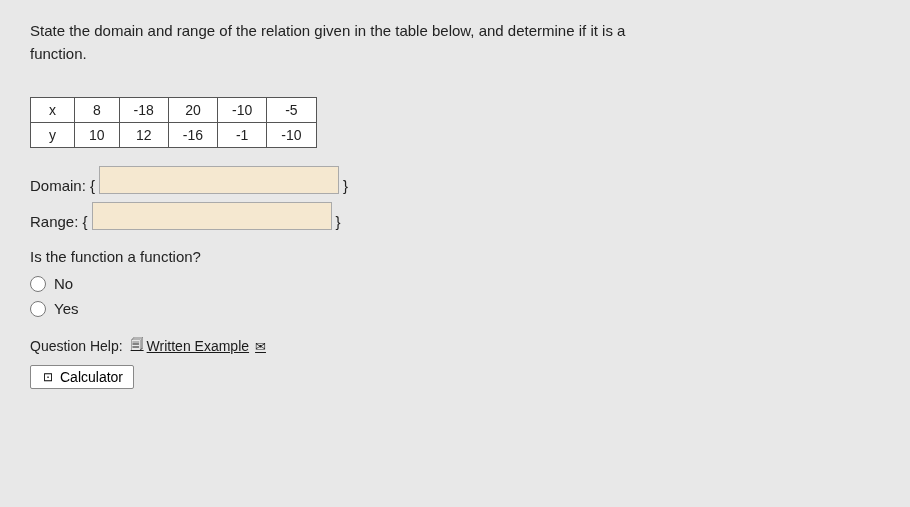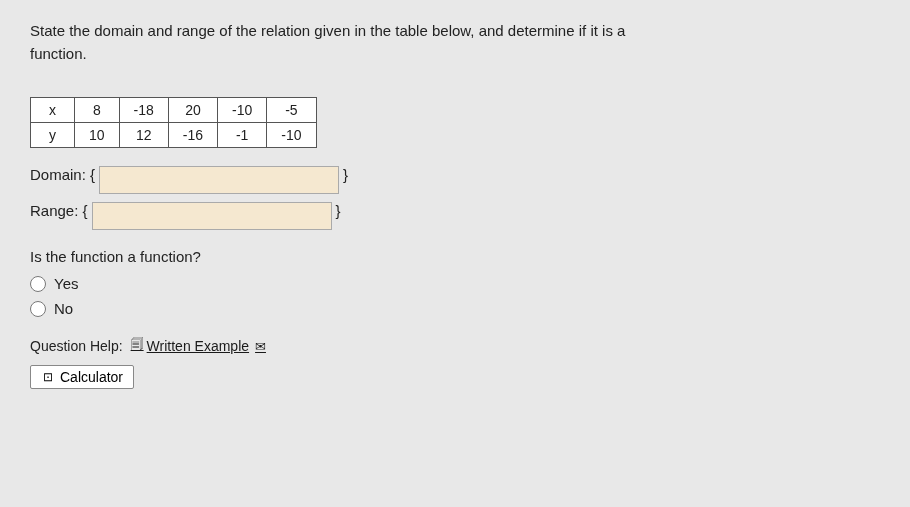--- a/index.html
+++ b/index.html
@@ -47,21 +47,21 @@
       font-weight: normal;
       border: 1px solid #555;
     }
 
     .domain-range-section {
       margin-bottom: 18px;
     }
 
     .input-row {
       display: flex;
-      align-items: flex-start;
+      align-items: flex-end;
       margin-bottom: 8px;
       font-size: 15px;
     }
 
     .input-row label {
       margin-right: 4px;
       white-space: nowrap;
     }
 
     .input-box {
@@ -194,26 +194,26 @@
     <span class="closing-brace">}</span>
   </div>
 </div>
 
 <div class="function-question">
   <span>Is the function a function?</span>
 </div>
 
 <div class="radio-group">
   <label class="radio-option">
+    <input type="radio" name="is_function" value="no" style="">
+    <span>No</span>
+  </label>
+  <label class="radio-option">
     <input type="radio" name="is_function" value="yes" style="">
     <span>Yes</span>
-  </label>
-  <label class="radio-option">
-    <input type="radio" name="is_function" value="no" style="">
-    <span>No</span>
   </label>
 </div>
 
 <div class="question-help">
   <span class="help-label">Question Help:</span>
   <a class="help-link">
     <span class="help-link-icon">🗐</span>
     <span>Written Example</span>
   </a>
   <a class="help-link">

